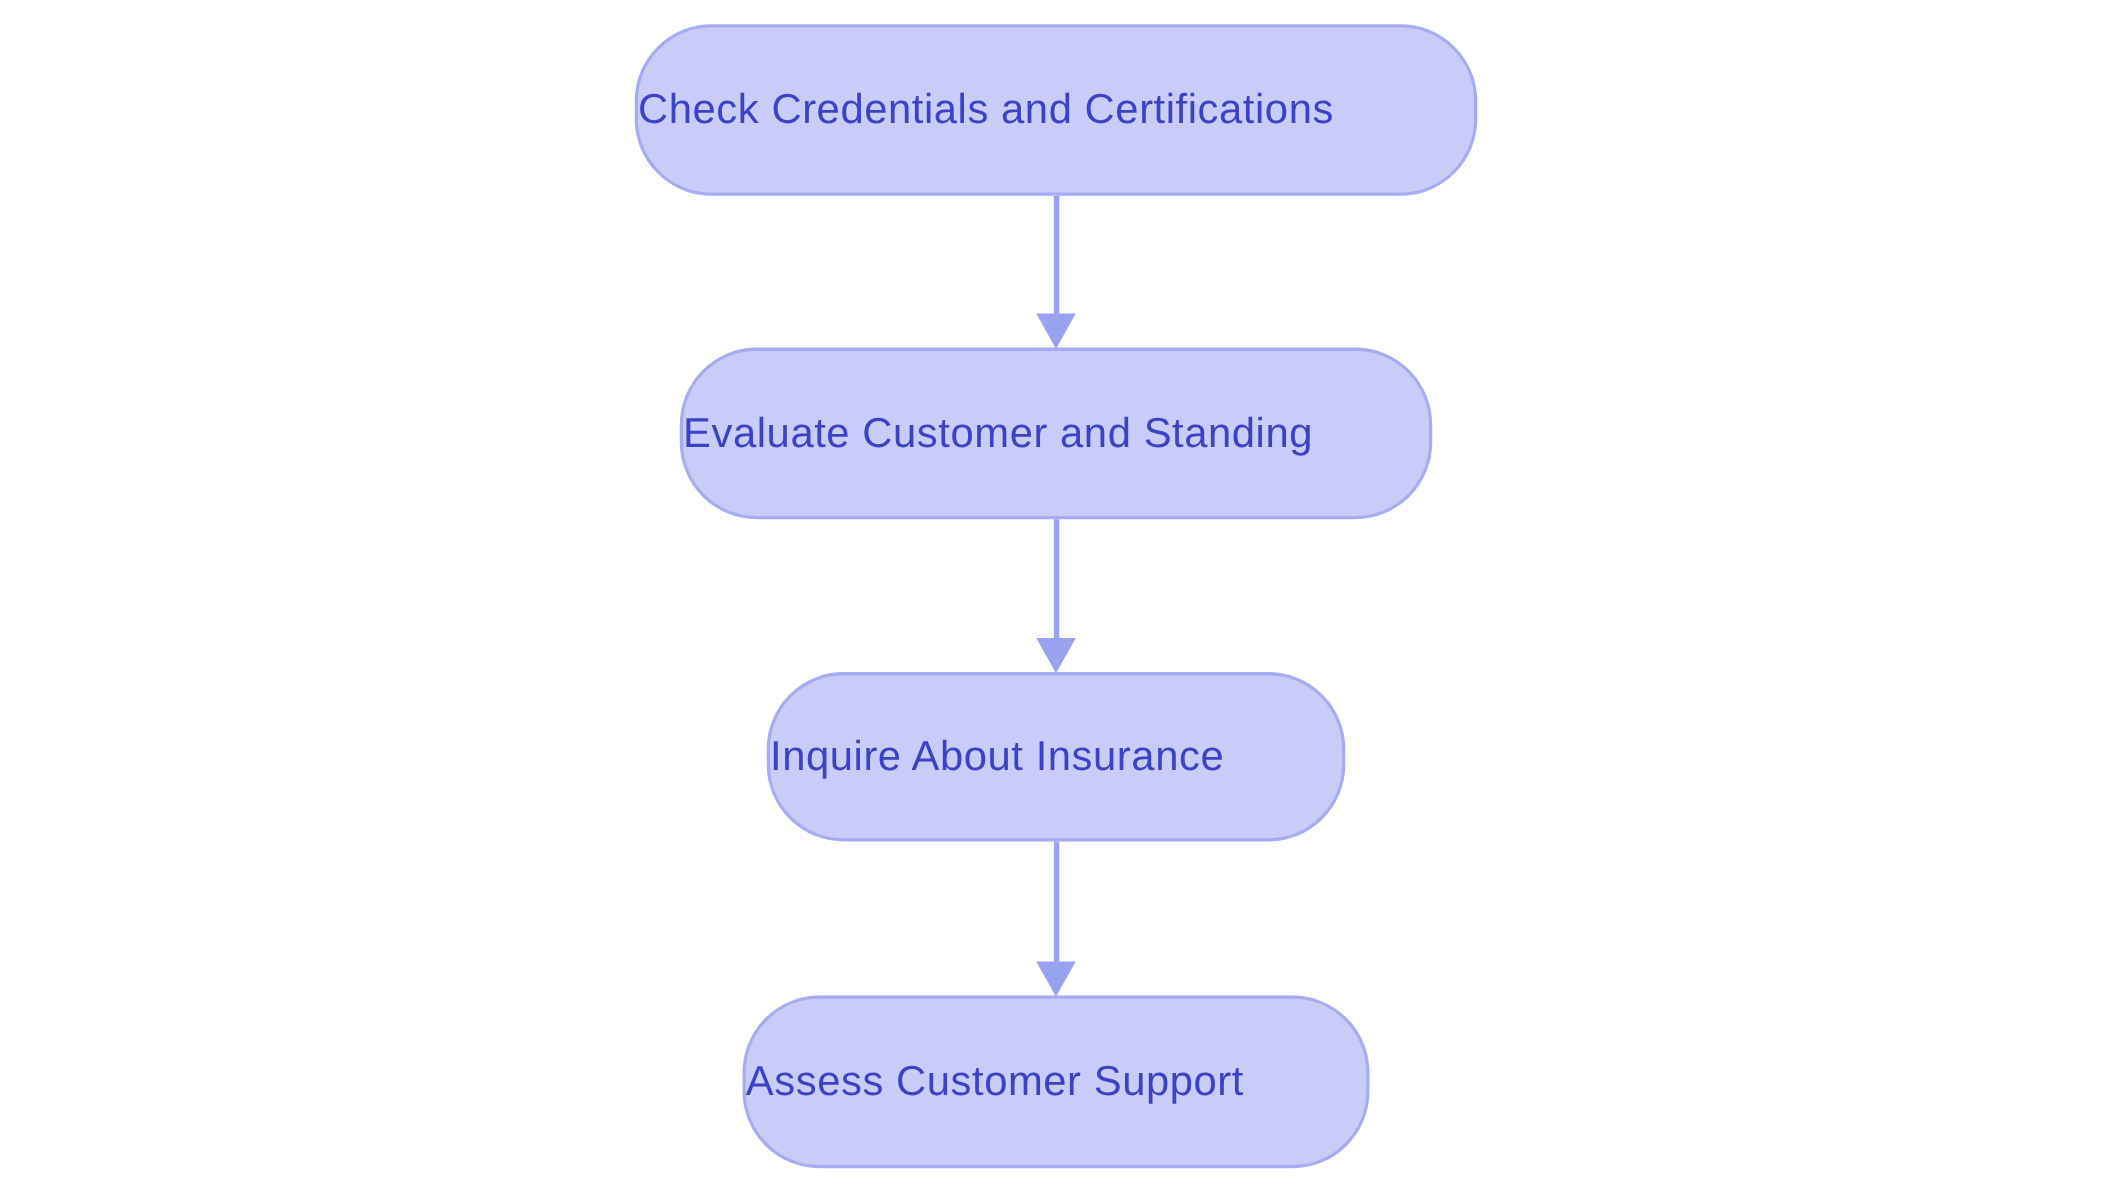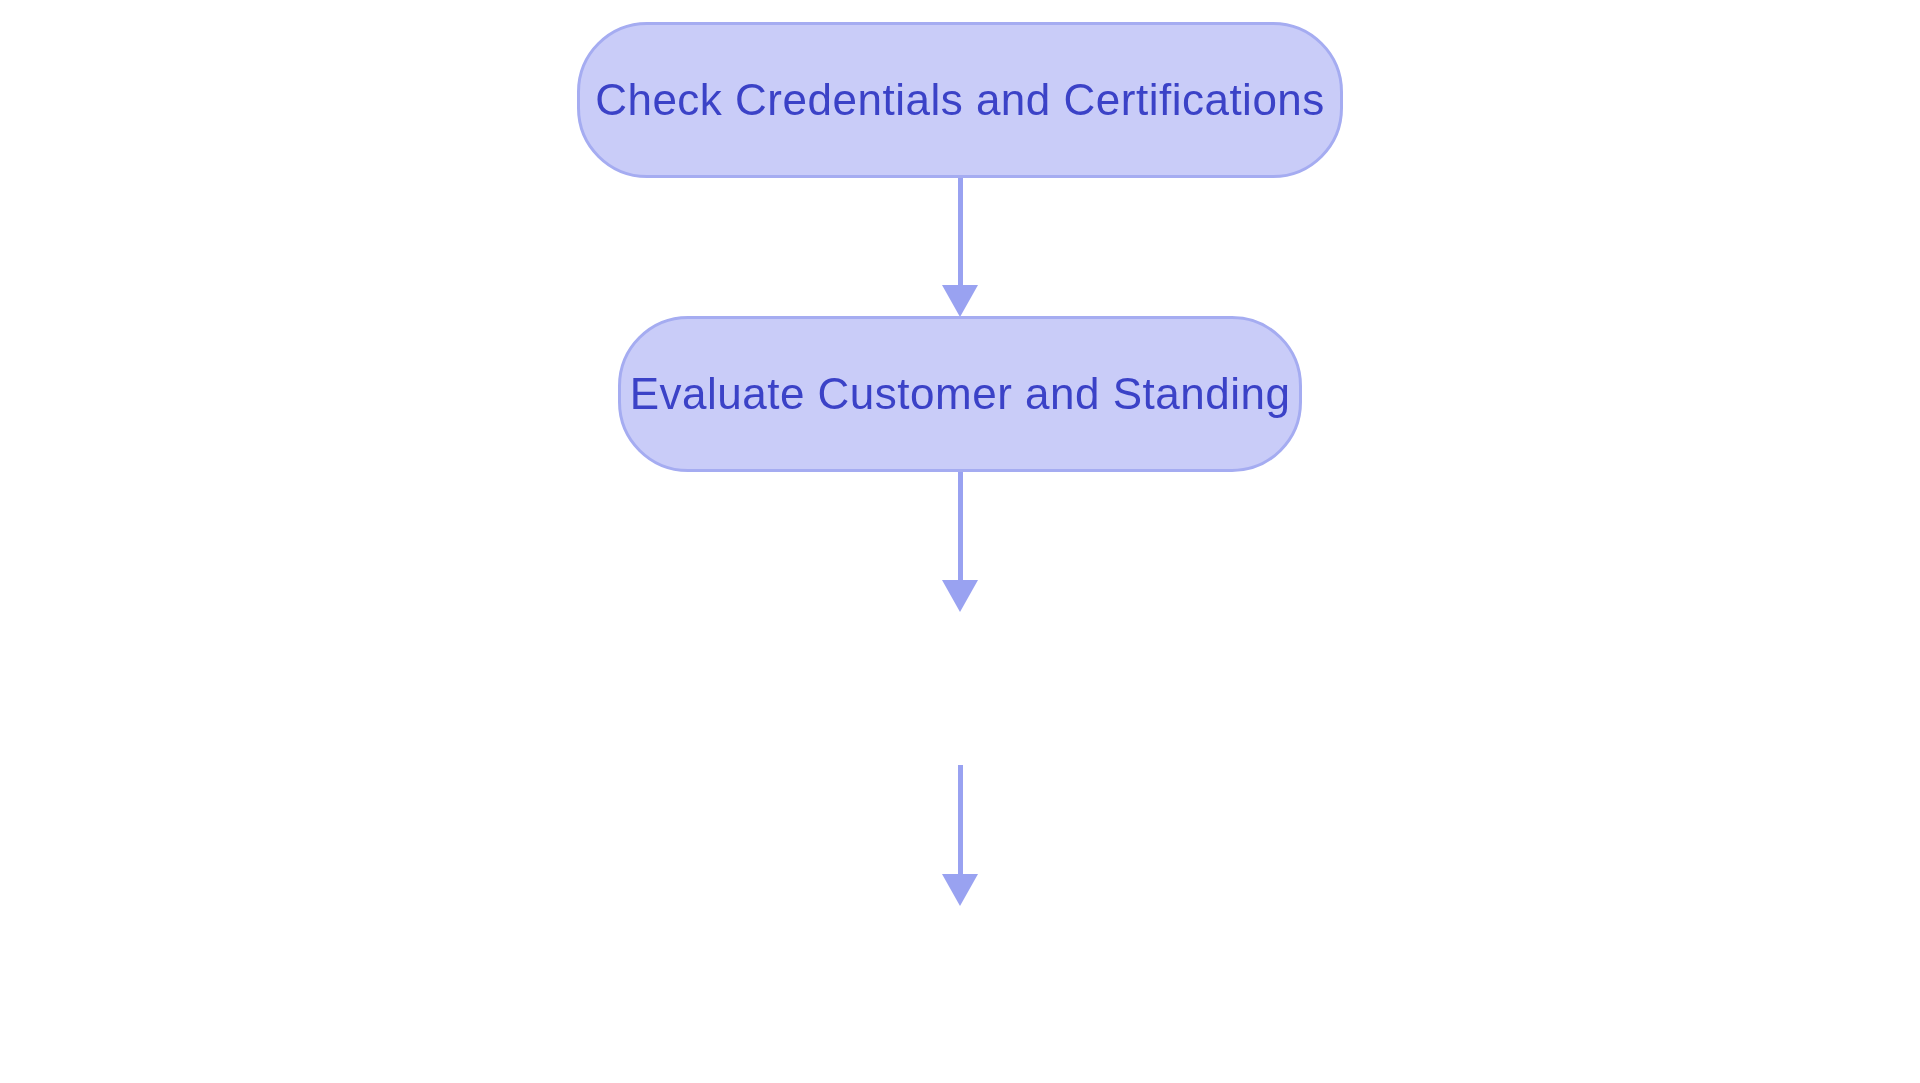--- a/index.html
+++ b/index.html
@@ -16,24 +16,23 @@
     font-family: "Liberation Sans", "DejaVu Sans", sans-serif;
   }
   .node {
     position: absolute;
     box-sizing: border-box;
     background: var(--node-fill, #c9ccf8);
     border: 3px solid var(--node-border, #a5acf1);
     border-radius: 70px;
     display: flex;
     align-items: center;
-    justify-content: center;
     text-align: center;
     color: var(--node-text, #3b42c7);
-    font-size: 44px;
+    font-size: 38px;
     letter-spacing: 0.5px;
   }
   
   .node-1 { left: 577px;  top: 22px;  width: 766px; height: 156px; }
   .node-2 { left: 618px;  top: 316px; width: 684px; height: 156px; }
   .node-3 { left: 697px;  top: 611px; width: 526px; height: 154px; }
   .node-4 { left: 675px;  top: 905px; width: 570px; height: 157px; }
 
   .connector {
     position: absolute;
@@ -78,20 +77,26 @@
 
   <div class="node node-2">
     <span>Evaluate Customer and Standing</span>
   </div>
 
   <div class="connector conn-2">
     <div class="line"></div>
     <div class="head"></div>
   </div>
 
+  <div class="node node-3">
+    <span>Inquire About Insurance</span>
+  </div>
 
   <div class="connector conn-3">
     <div class="line"></div>
     <div class="head"></div>
   </div>
 
+  <div class="node node-4">
+    <span>Assess Customer Support</span>
+  </div>
 
 </div>
 
 </body></html>

